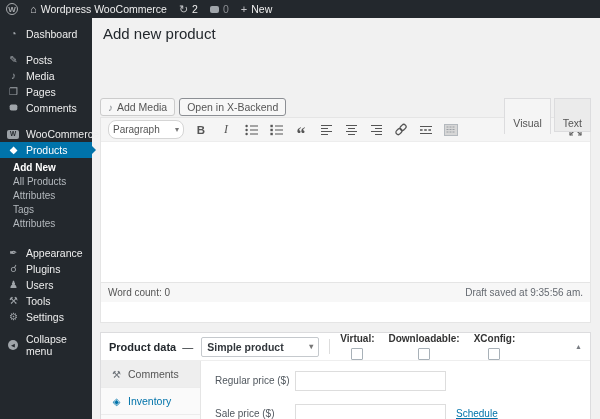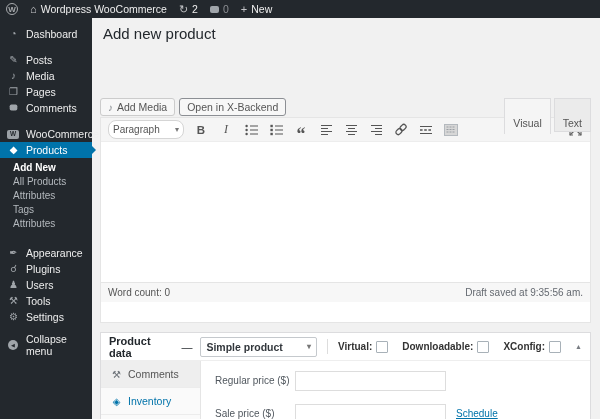--- a/index.html
+++ b/index.html
@@ -77,21 +77,21 @@
   #product-box{position:absolute;left:8px;right:9px;top:314px;height:140px;background:#fff;
                border:1px solid #dcdcde;box-sizing:border-box;}
   #pd-header{height:27px;border-bottom:1px solid #eee;display:flex;align-items:center;
              padding:0 8px;gap:6px;font-size:11px;color:#23282d;}
   #pd-title{font-weight:bold;}
   .pd-select{width:106px;height:18px;background:#fff;border:1px solid #c5c9cd;border-radius:2px;
              display:flex;align-items:center;justify-content:space-between;padding:0 5px;
              font-size:10.5px;font-weight:bold;color:#32373c;margin-left:2px;cursor:pointer;}
   .vsep{width:1px;height:15px;background:#ddd;margin:0 4px;}
   .cb-label{display:flex;align-items:center;gap:4px;font-size:10px;font-weight:bold;color:#333;
-            margin-right:8px;cursor:pointer;}
+            margin-right:8px;cursor:pointer;flex-direction:column;}
   .cb{width:10px;height:10px;background:#fff;border:1px solid #a8b1b8;border-radius:1px;display:inline-block;}
   #pd-toggle{margin-left:auto;font-size:7px;color:#787c82;cursor:pointer;}
   #pd-body{display:flex;height:113px;}
   #pd-tabs{width:100px;border-right:1px solid #e5e5e5;box-sizing:border-box;background:#fafafa;}
   .pd-tab{height:26px;display:flex;align-items:center;gap:6px;padding-left:10px;
           border-bottom:1px solid #ececec;font-size:10.5px;color:#0073aa;cursor:pointer;}
   .pd-tab .pic{font-size:10px;width:11px;text-align:center;}
   .pd-tab.active{background:#eee;color:#555;}
   .pd-tab.active .pic{color:#6c7278;}
   #pd-fields{flex:1;padding-top:3px;}

